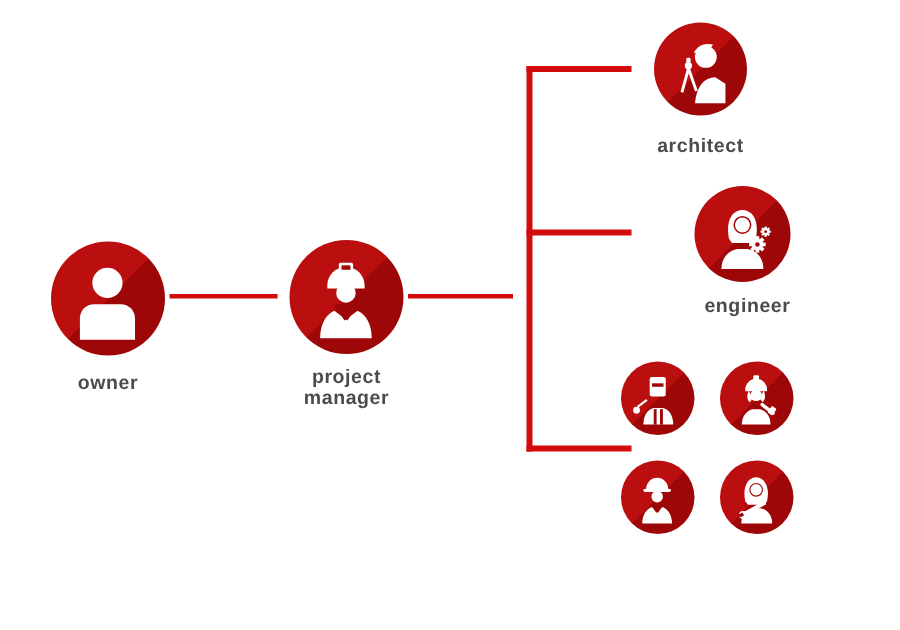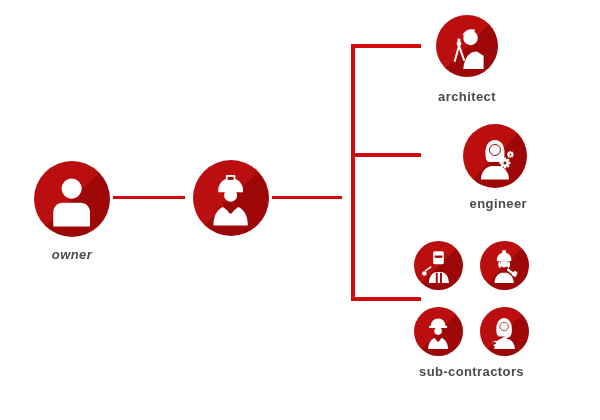--- a/index.html
+++ b/index.html
@@ -43,41 +43,42 @@
 
 <div class="canvas">
 
   <div class="line" style="left:113px;top:196px;width:72px;height:3px;"></div>
   <div class="line" style="left:272px;top:196px;width:70px;height:3px;"></div>
   <div class="line" style="left:351px;top:44px;width:4px;height:257px;"></div>
   <div class="line" style="left:351px;top:44px;width:70px;height:4px;"></div>
   <div class="line" style="left:351px;top:153px;width:70px;height:4px;"></div>
   <div class="line" style="left:351px;top:297px;width:70px;height:4px;"></div>
 
-  <div class="node" style="left:12px;top:161px;width:120px;font-style:italic;">
+  <div class="node" style="left:12px;top:161px;width:120px;">
     <div class="circle c76">
       <svg viewBox="0 0 100 100">
         <circle cx="50" cy="33" r="17"></circle>
         <path d="M19 97 V73 c0-9 7-16 16-16 h30 c9 0 16 7 16 16 v24 z"></path>
       </svg>
     </div>
     <div class="label">owner</div>
   </div>
 
   <div class="node" style="left:171px;top:160px;width:120px;">
     <div class="circle c76">
       <svg viewBox="0 0 100 100">
         <path d="M29 38 c0-12 9.5-21 21-21 s21 9 21 21 v3 h-42 z"></path>
         <rect x="42" y="12" width="16" height="13" rx="2"></rect>
         <rect x="45" y="15" width="10" height="5" fill="#9e0707"></rect>
         <circle cx="50" cy="46" r="11"></circle>
         <path d="M21 97 c0-17 7-27 16-31 l13 10 13-10 c9 4 16 14 16 31 z"></path>
         <path d="M50 76 l-11-17 m11 17 l11-17" stroke="#9e0707" stroke-width="4" fill="none"></path>
       </svg>
     </div>
+    <div class="label" style="width:70px;margin-top:8px;">project manager</div>
   </div>
 
   <div class="node" style="left:407px;top:15px;width:120px;">
     <div class="circle c62">
       <svg viewBox="0 0 100 100">
         <circle cx="57" cy="33" r="15"></circle>
         <path d="M41 26 q8-14 26-10 q-5 6-3 11 q-11-6-23 1 z"></path>
         <path d="M42 97 c2-24 13-36 28-36 l14 9 v27 z"></path>
         <circle cx="33" cy="45" r="5"></circle>
         <path d="M33 49 L24 82 M33 49 L44 80" stroke="#ffffff" stroke-width="4" fill="none"></path>
@@ -152,16 +153,15 @@
         <svg viewBox="0 0 100 100">
           <path d="M31 58 c-6-28 7-42 19-42 s25 14 19 42 l-5 6 h-28 z"></path>
           <circle cx="50" cy="38" r="11" stroke="#9e0707" stroke-width="2"></circle>
           <path d="M24 97 c0-15 9-25 21-27 h12 c12 2 21 12 21 27 z"></path>
           <path d="M30 80 L66 60" stroke="#ffffff" stroke-width="7" fill="none"></path>
           <circle cx="27" cy="82" r="7"></circle>
           <rect x="20" y="79" width="8" height="6" fill="#9e0707" transform="rotate(-28 24 82)"></rect>
         </svg>
       </div>
     </div>
-    <div class="label" style="margin-top:9px;">sub-contractors</div>
   </div>
 
 </div>
 
 </body></html>

